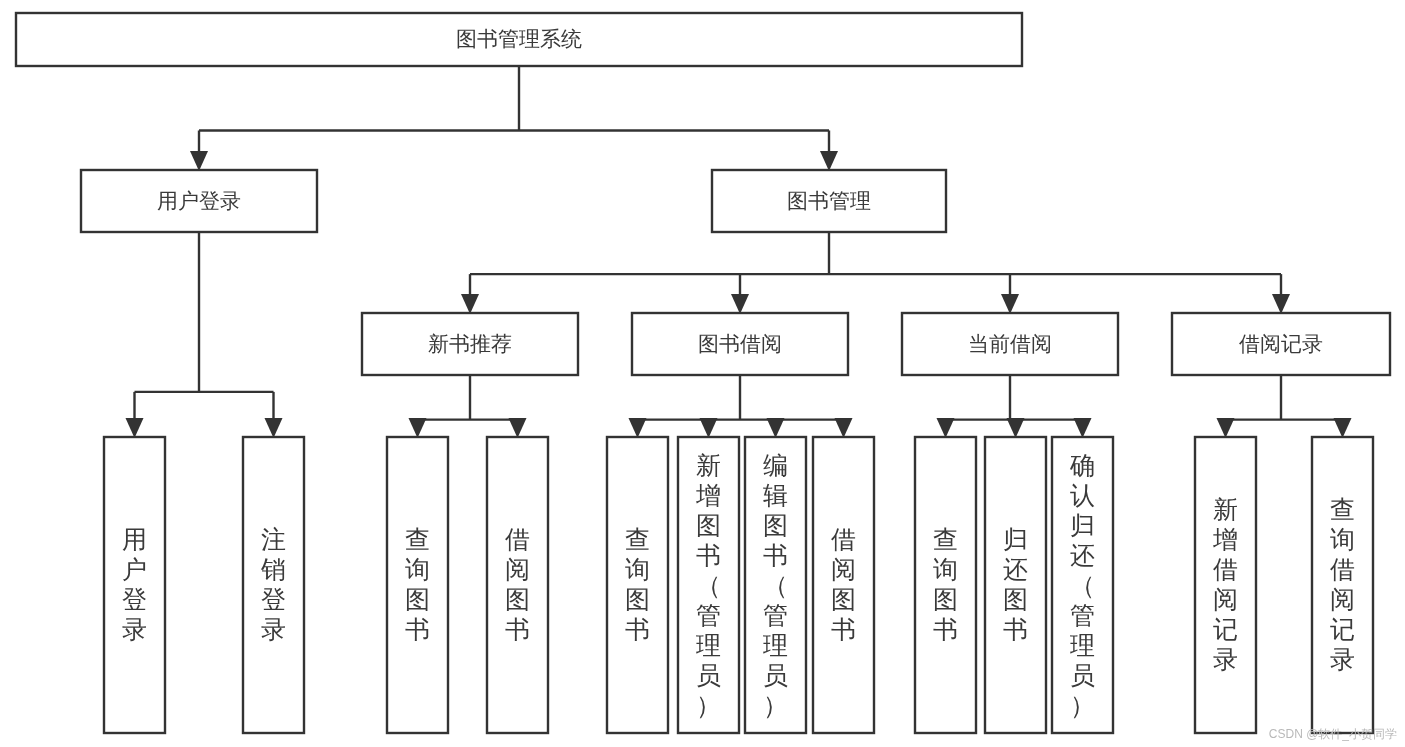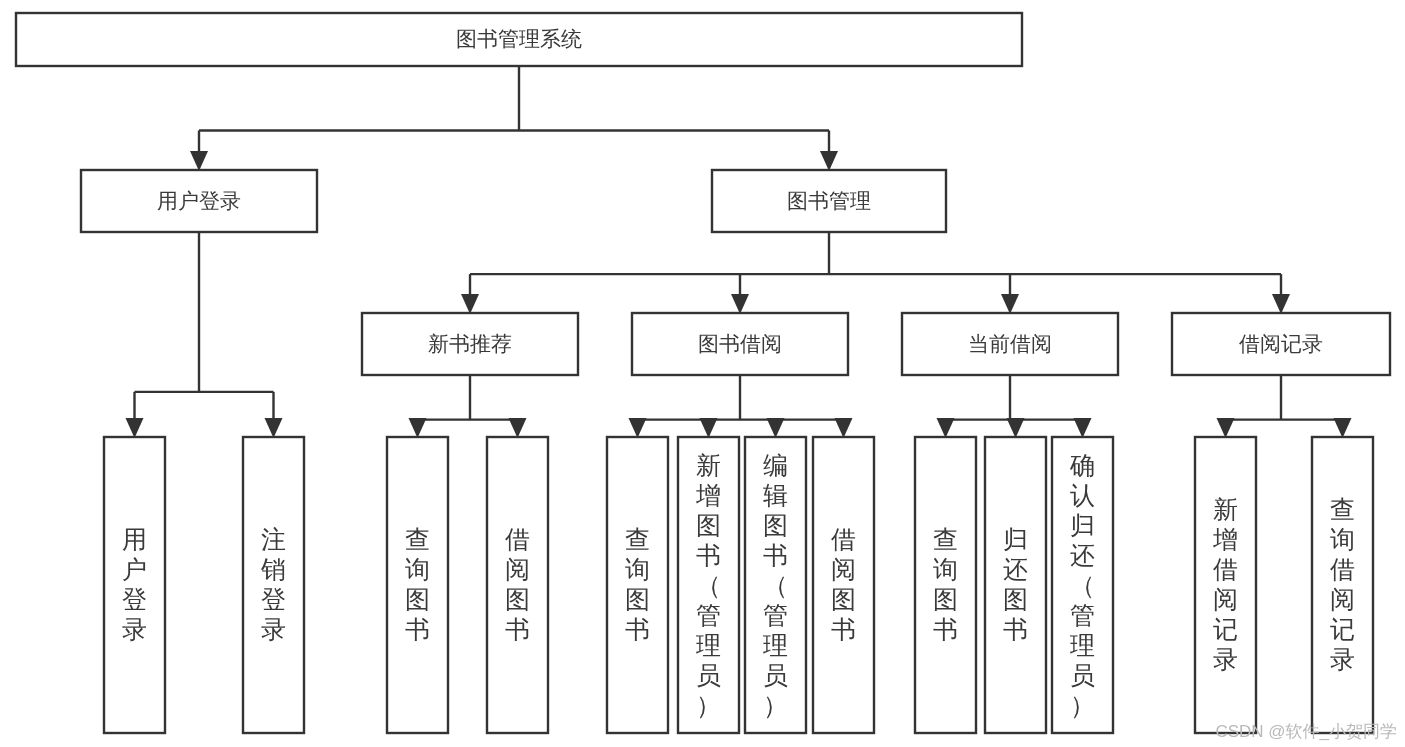--- a/index.html
+++ b/index.html
@@ -45,21 +45,21 @@
     font-size: 21px;
     fill: #3a3a3a;
     text-anchor: middle;
     dominant-baseline: middle;
   }
   .watermark {
     position: absolute;
     right: 8px;
     bottom: 4px;
     font-family: "Liberation Sans", "DejaVu Sans", sans-serif;
-    font-size: 17px;
+    font-size: 12px;
     color: #b9b9b9;
     white-space: nowrap;
     user-select: none;
   }
 </style>
 </head>
 <body>
 
 <div id="diagram-root">
   <svg class="diagram" viewBox="0 0 1405 747" xmlns="http://www.w3.org/2000/svg">

